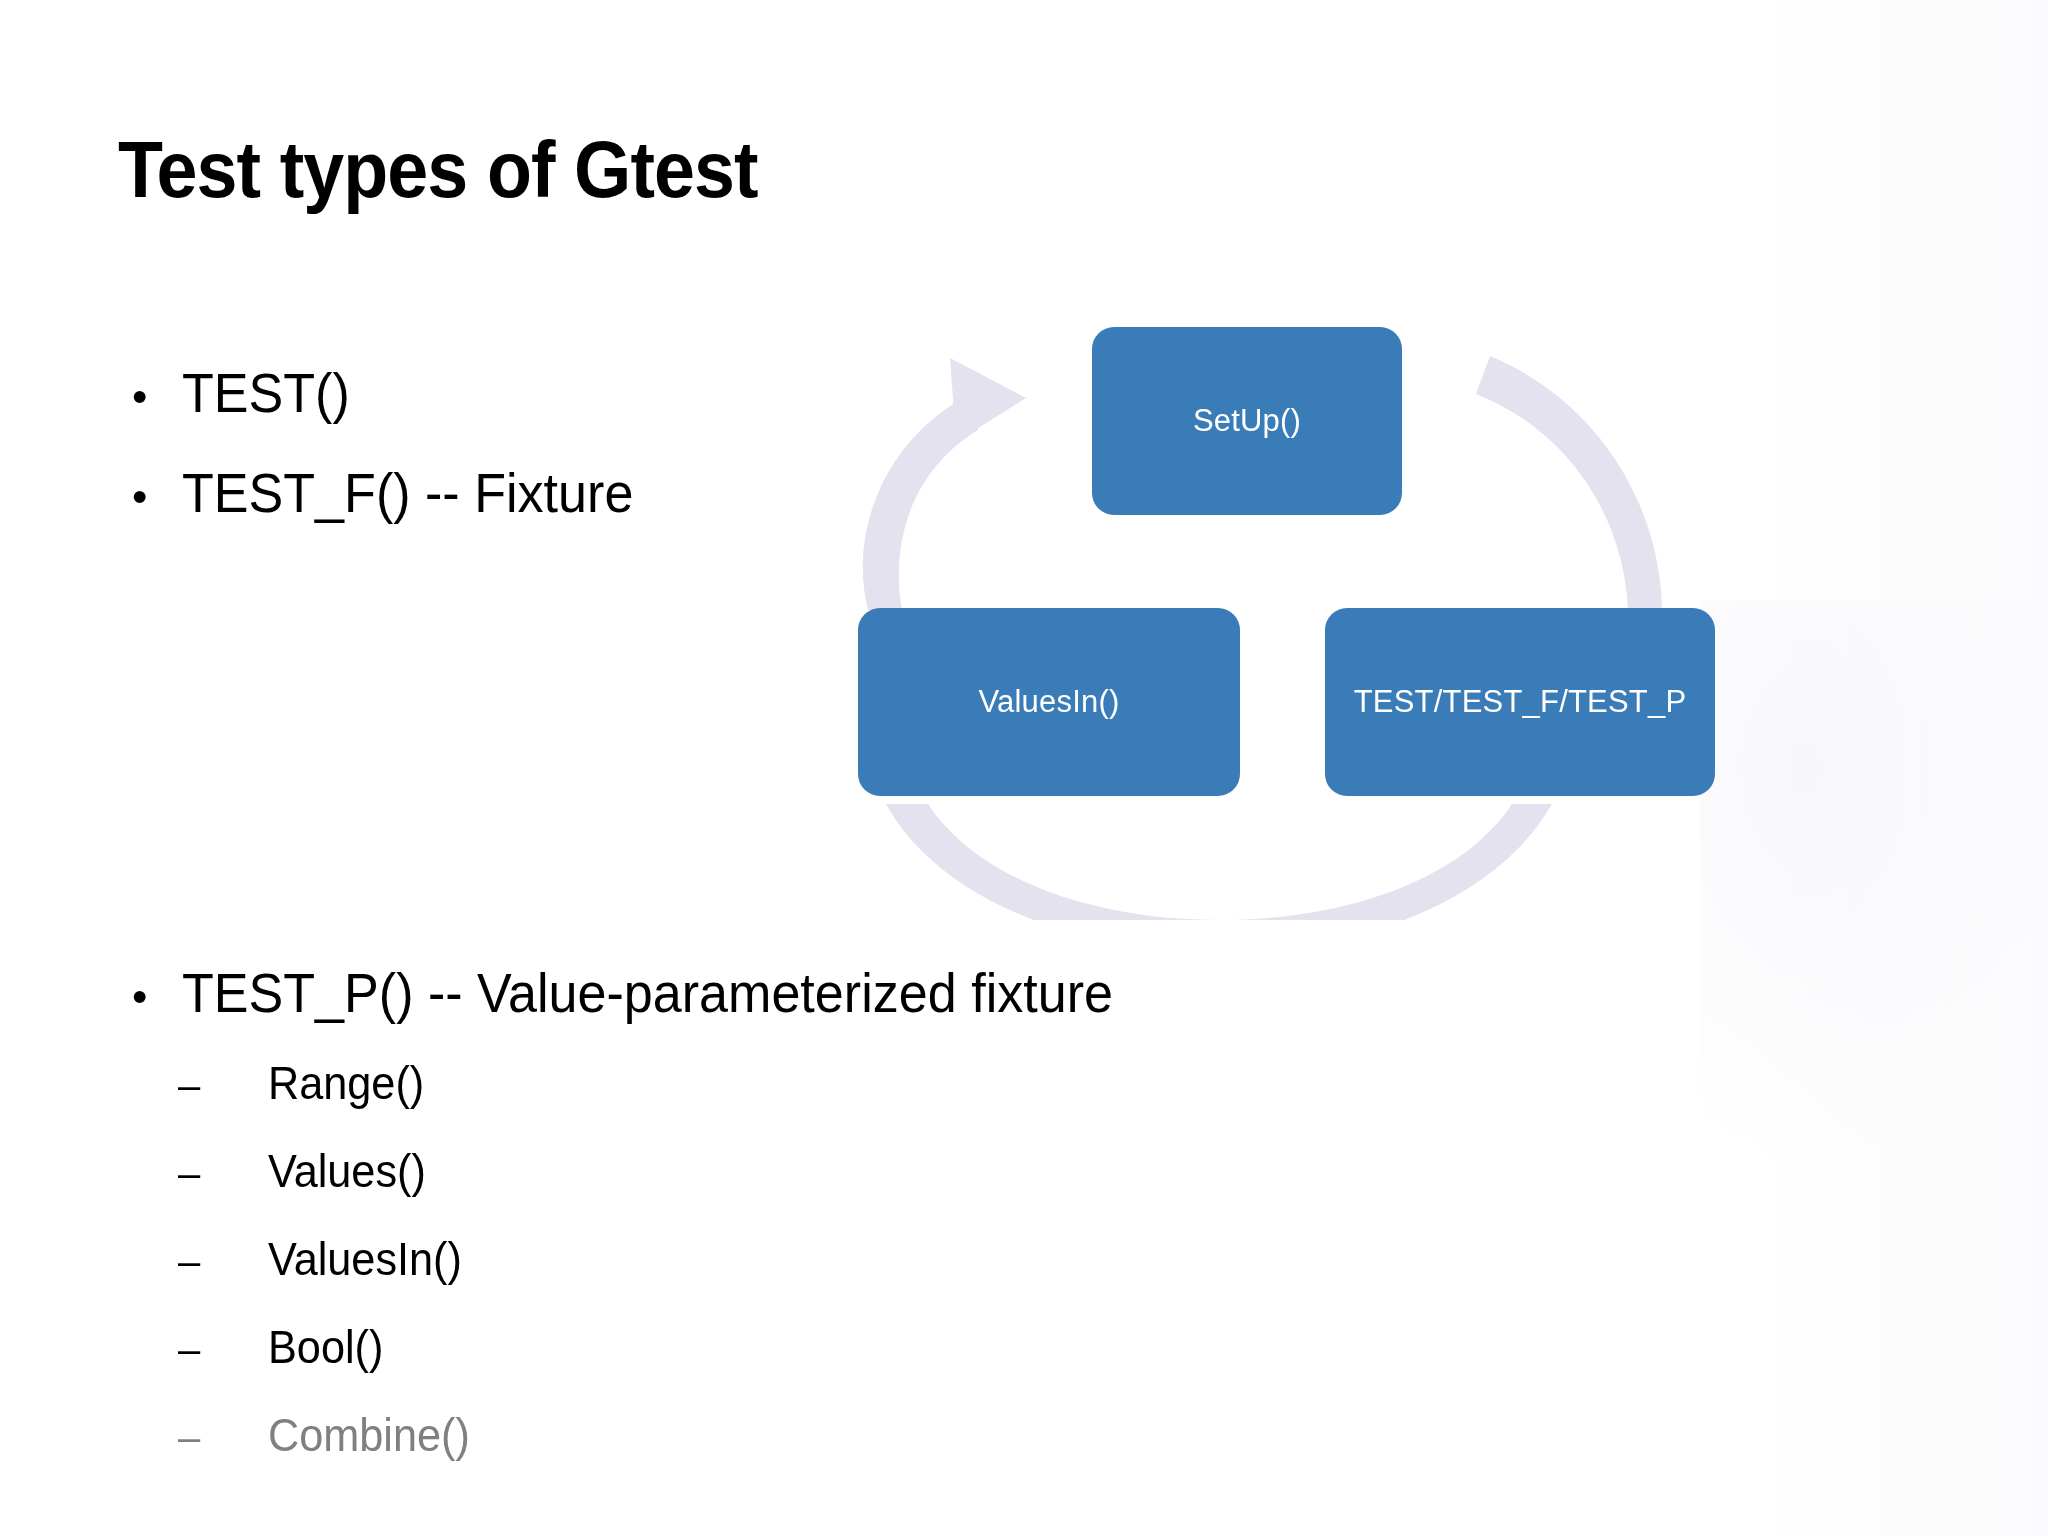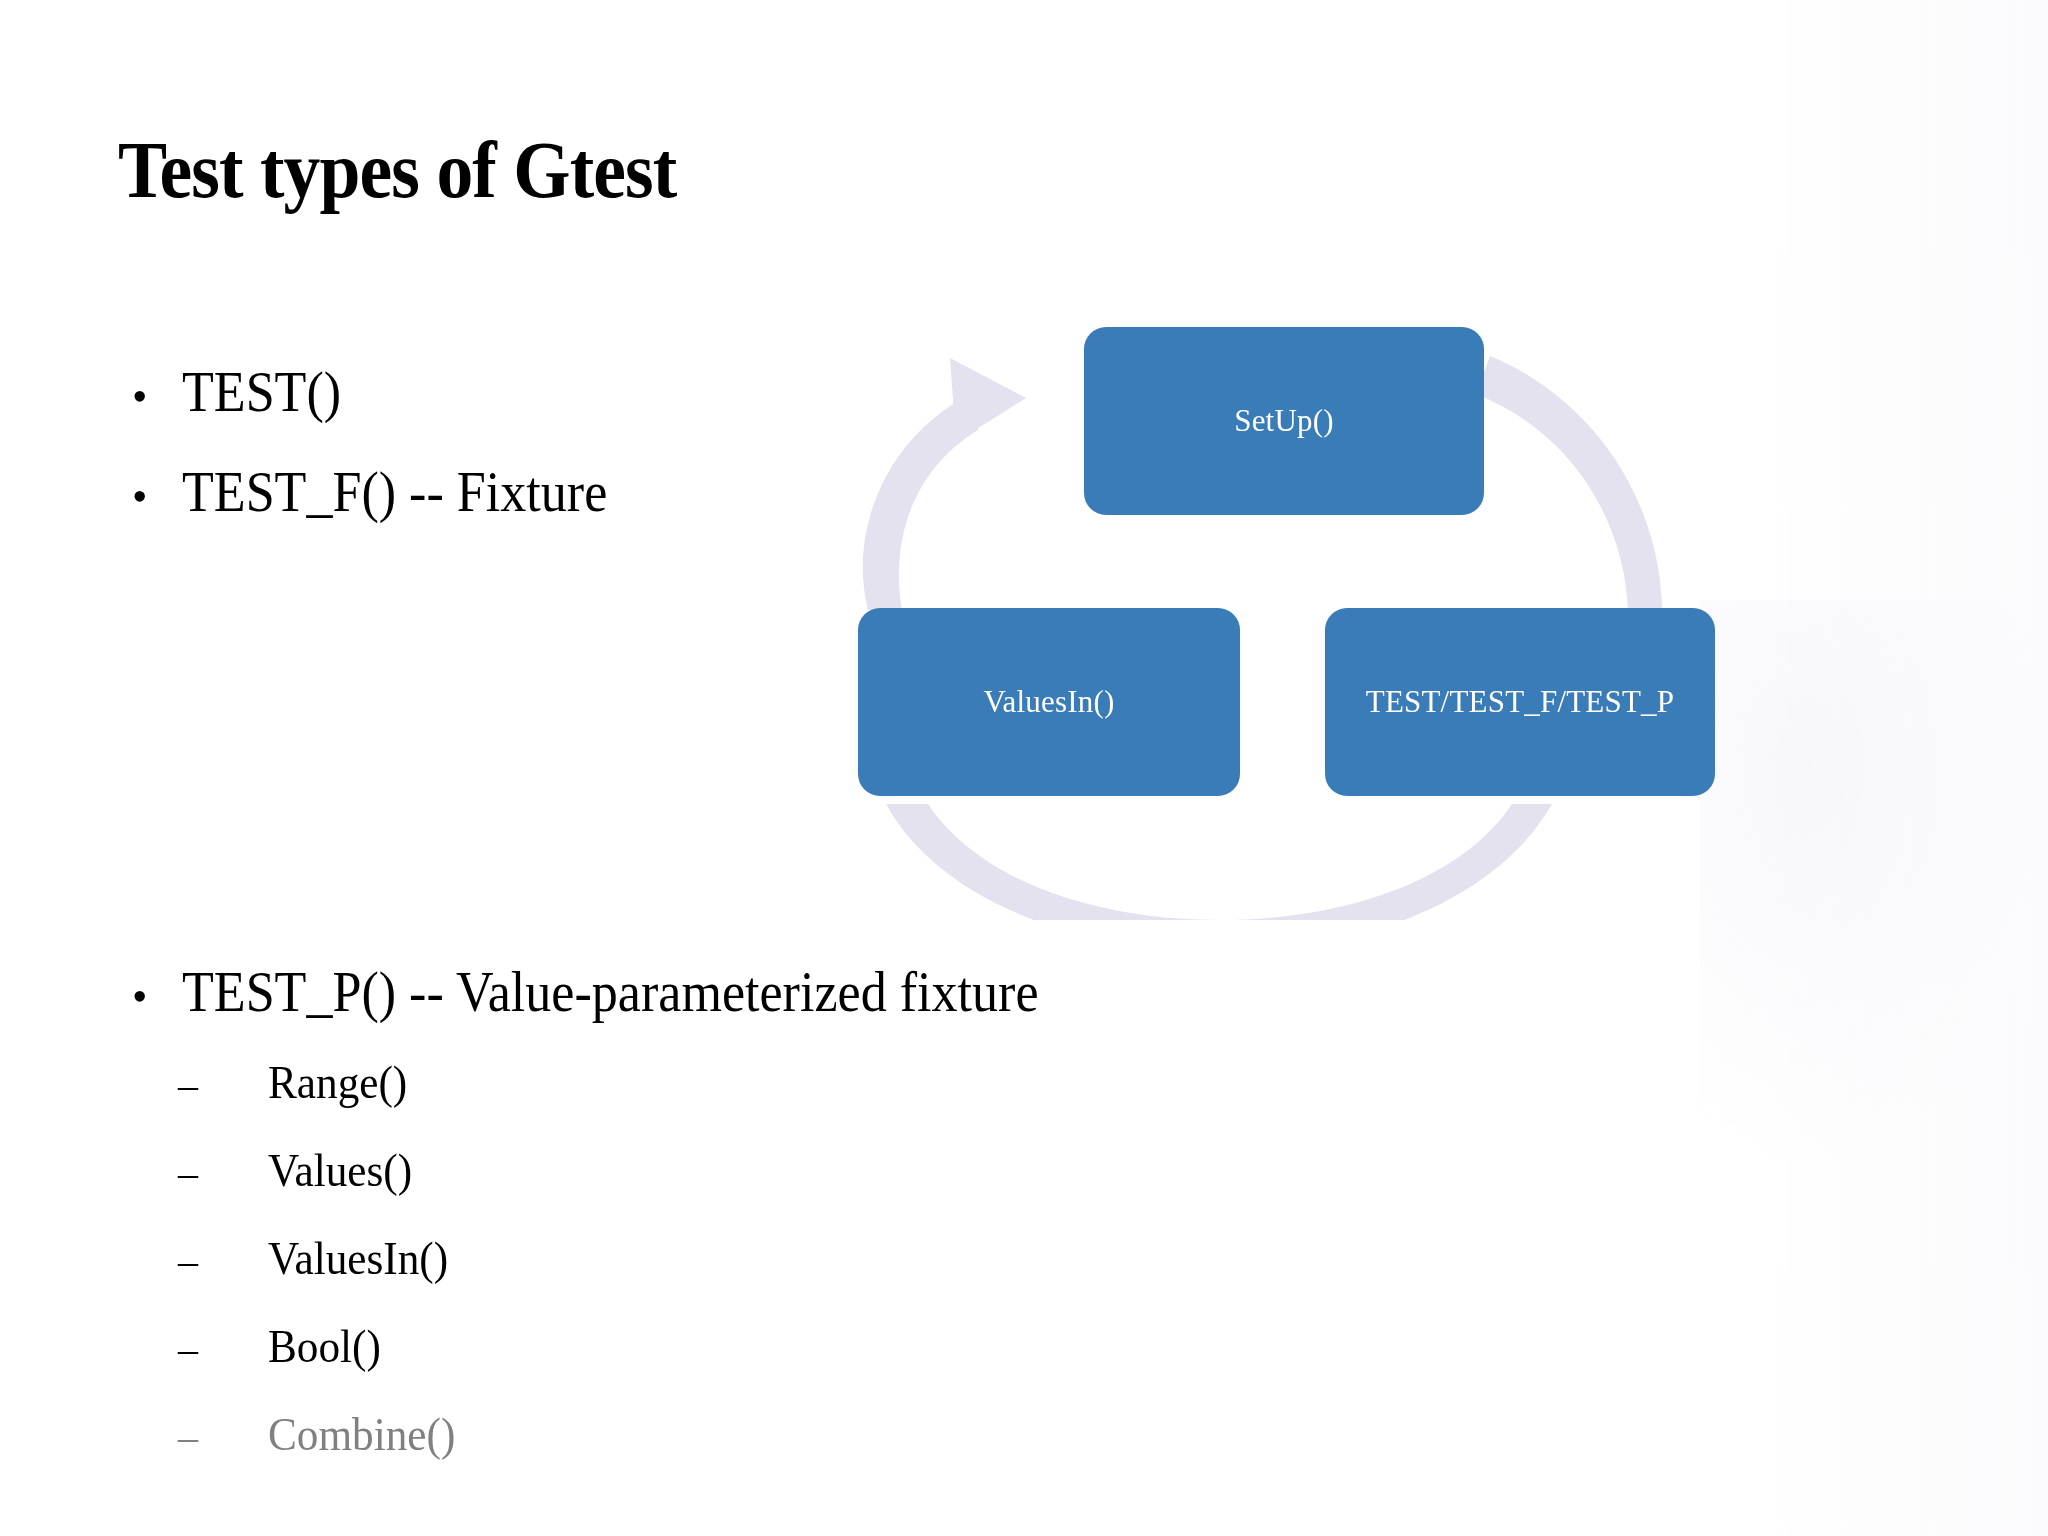--- a/index.html
+++ b/index.html
@@ -9,21 +9,20 @@
   }
   body {
     font-family: "Liberation Sans", sans-serif;
   }
   #slide {
     position: relative;
     width: 2048px;
     height: 1536px;
     background: #ffffff;
     overflow: hidden;
-    font-family: Liberation Serif, serif;
   }
   
   .bg-panel {
     position: absolute;
     left: 1760px;
     top: 0;
     width: 288px;
     height: 1536px;
     background: linear-gradient(to right, #ffffff 0%, #fdfdfe 40%, #fbfbfd 100%);
     pointer-events: none;
@@ -140,23 +139,23 @@
     color: #ffffff;
     box-sizing: border-box;
   }
   .node-label {
     font-size: 31px;
     color: #ffffff;
     white-space: nowrap;
     letter-spacing: 0.2px;
   }
   #node-setup {
-    left: 294px;
+    left: 302px;
     top: 47px;
-    width: 400px;
+    width: 310px;
     height: 188px;
   }
   #node-teardown {
     left: 68px;
     top: 328px;
     width: 382px;
     height: 188px;
   }
   #node-test {
     left: 535px;

